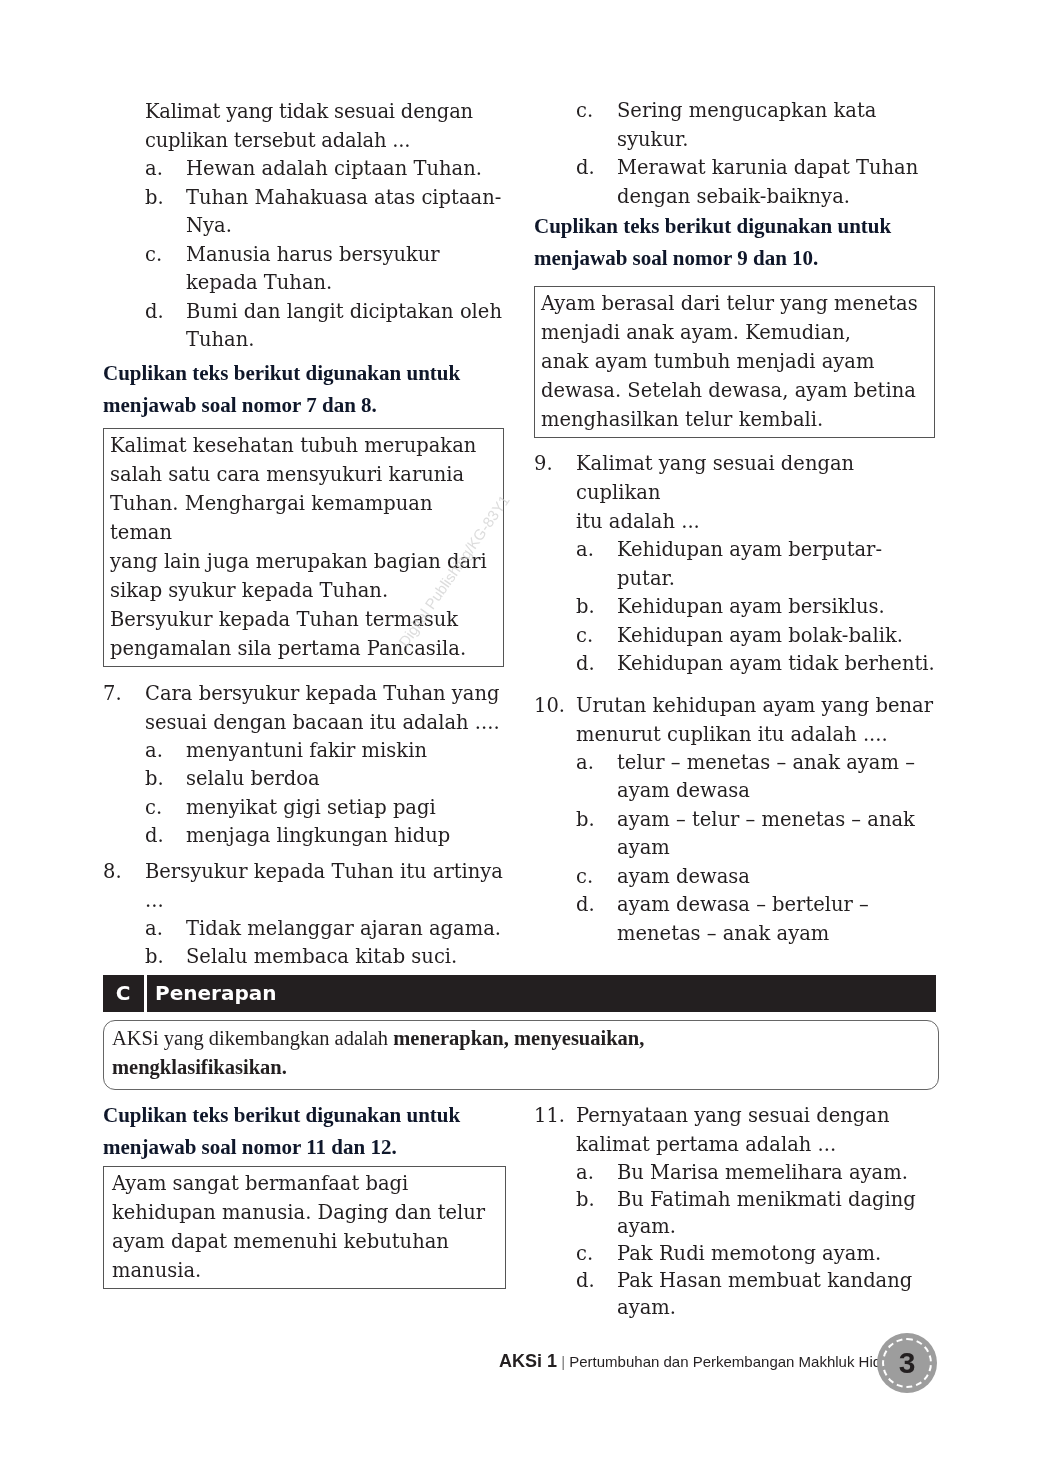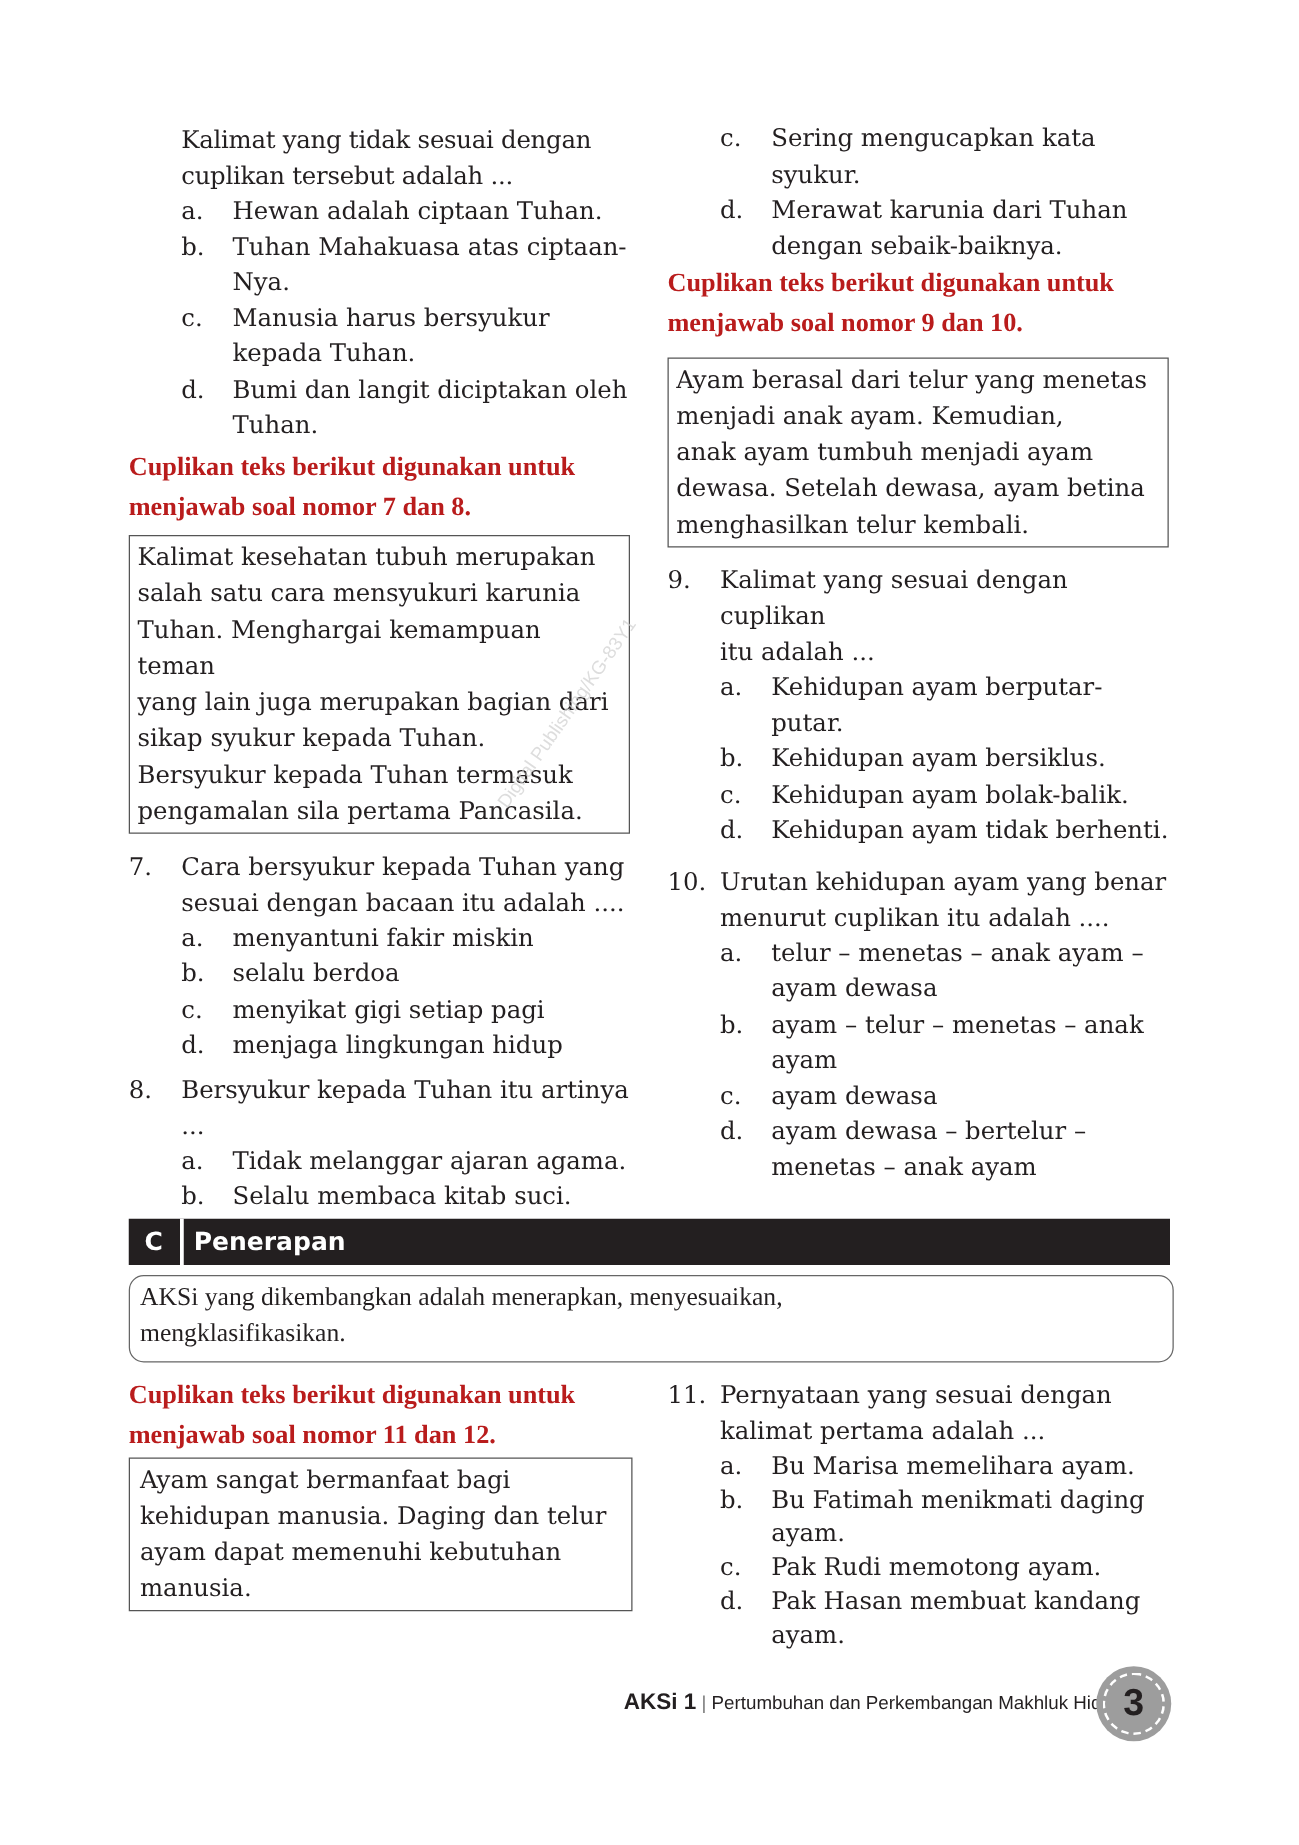--- a/index.html
+++ b/index.html
@@ -4,31 +4,31 @@
 <style>
   html, body { margin:0; padding:0; background:#ffffff; }
   body { width:1039px; height:1476px; position:relative; overflow:hidden;
          font-family:"DejaVu Serif","Liberation Serif",serif; color:#231f20; }
   .col { position:absolute; }
   .line { font-size:19.5px; line-height:29px; white-space:nowrap; letter-spacing:-0.2px; }
   .opt { position:relative; padding-left:41px; font-size:19.5px; line-height:28.5px; }
   .opt .lbl { position:absolute; left:0; top:0; }
   .q { position:relative; padding-left:42px; font-size:19.5px; line-height:29px; }
   .q .num { position:absolute; left:0; top:0; }
-  .bold-head { font-family:"Liberation Serif", serif; font-weight:bold; font-size:21px; line-height:32px; color:#b91c1c; }
+  .bold-head { font-family:"Liberation Serif", serif; font-weight:bold; font-size:21px; line-height:32px; color:#0f172a; }
   .box { border:1.5px solid #555; padding:2px 6px 3px 6px; }
   .box p { margin:0; font-size:19.5px; line-height:29px; }
   .section-bar { position:absolute; left:103px; top:975px; width:833px; height:37px; background:#231f20; color:#fff;
                  font-family:"DejaVu Sans", sans-serif; font-weight:bold; font-size:20px; }
   .section-bar .letter { position:absolute; left:0; top:0; width:40px; height:37px; line-height:37px; text-align:center; }
   .section-bar .sep { position:absolute; left:41px; top:0; width:3px; height:37px; background:#fff; }
   .section-bar .title { position:absolute; left:52px; top:0; line-height:37px; }
   .aksi-box { position:absolute; left:103px; top:1020px; width:818px; height:62px; border:1.5px solid #666; border-radius:12px;
               padding:3px 8px; font-family:"Liberation Serif", serif; font-size:20.5px; line-height:29px; }
-  .aksi-box b { font-weight:normal; }
+  .aksi-box b { font-weight:bold; }
   .footer { position:absolute; left:499px; top:1351px; font-family:"Liberation Sans", sans-serif; font-size:15px; color:#231f20; }
   .footer .brand { font-weight:bold; font-size:18px; }
   .pagenum { position:absolute; left:877px; top:1333px; width:60px; height:60px; border-radius:50%; background:#9d9d9d; }
   .pagenum .dash { position:absolute; left:5px; top:5px; width:46px; height:46px; border-radius:50%; border:2px dashed #fff; }
   .pagenum .n { position:absolute; left:0; top:0; width:60px; height:60px; line-height:60px; text-align:center;
                 font-family:"Liberation Sans", sans-serif; font-weight:bold; font-size:30px; color:#231f20; }
   .watermark { position:absolute; left:395px; top:640px; transform:rotate(-55deg); transform-origin:left top;
                font-family:"Liberation Sans", sans-serif; font-size:15px; color:#cfcfcf; white-space:nowrap; opacity:0.7; }
 </style>
 </head>
@@ -115,21 +115,21 @@
 
 <div class="col" style="left:534px; top:97px; width:405px;">
   <div style="padding-left:42px;">
     <div class="opt">
       <span class="lbl">c.</span>
       <div>Sering mengucapkan kata</div>
       <div>syukur.</div>
     </div>
     <div class="opt">
       <span class="lbl">d.</span>
-      <div>Merawat karunia dari Tuhan</div>
+      <div>Merawat karunia dapat Tuhan</div>
       <div>dengan sebaik-baiknya.</div>
     </div>
   </div>
 
   <div class="bold-head" style="margin-top:-1px;">
     <div>Cuplikan teks berikut digunakan untuk</div>
     <div>menjawab soal nomor 9 dan 10.</div>
   </div>
 
   <div class="box" style="margin-top:12px; width:387px;">

